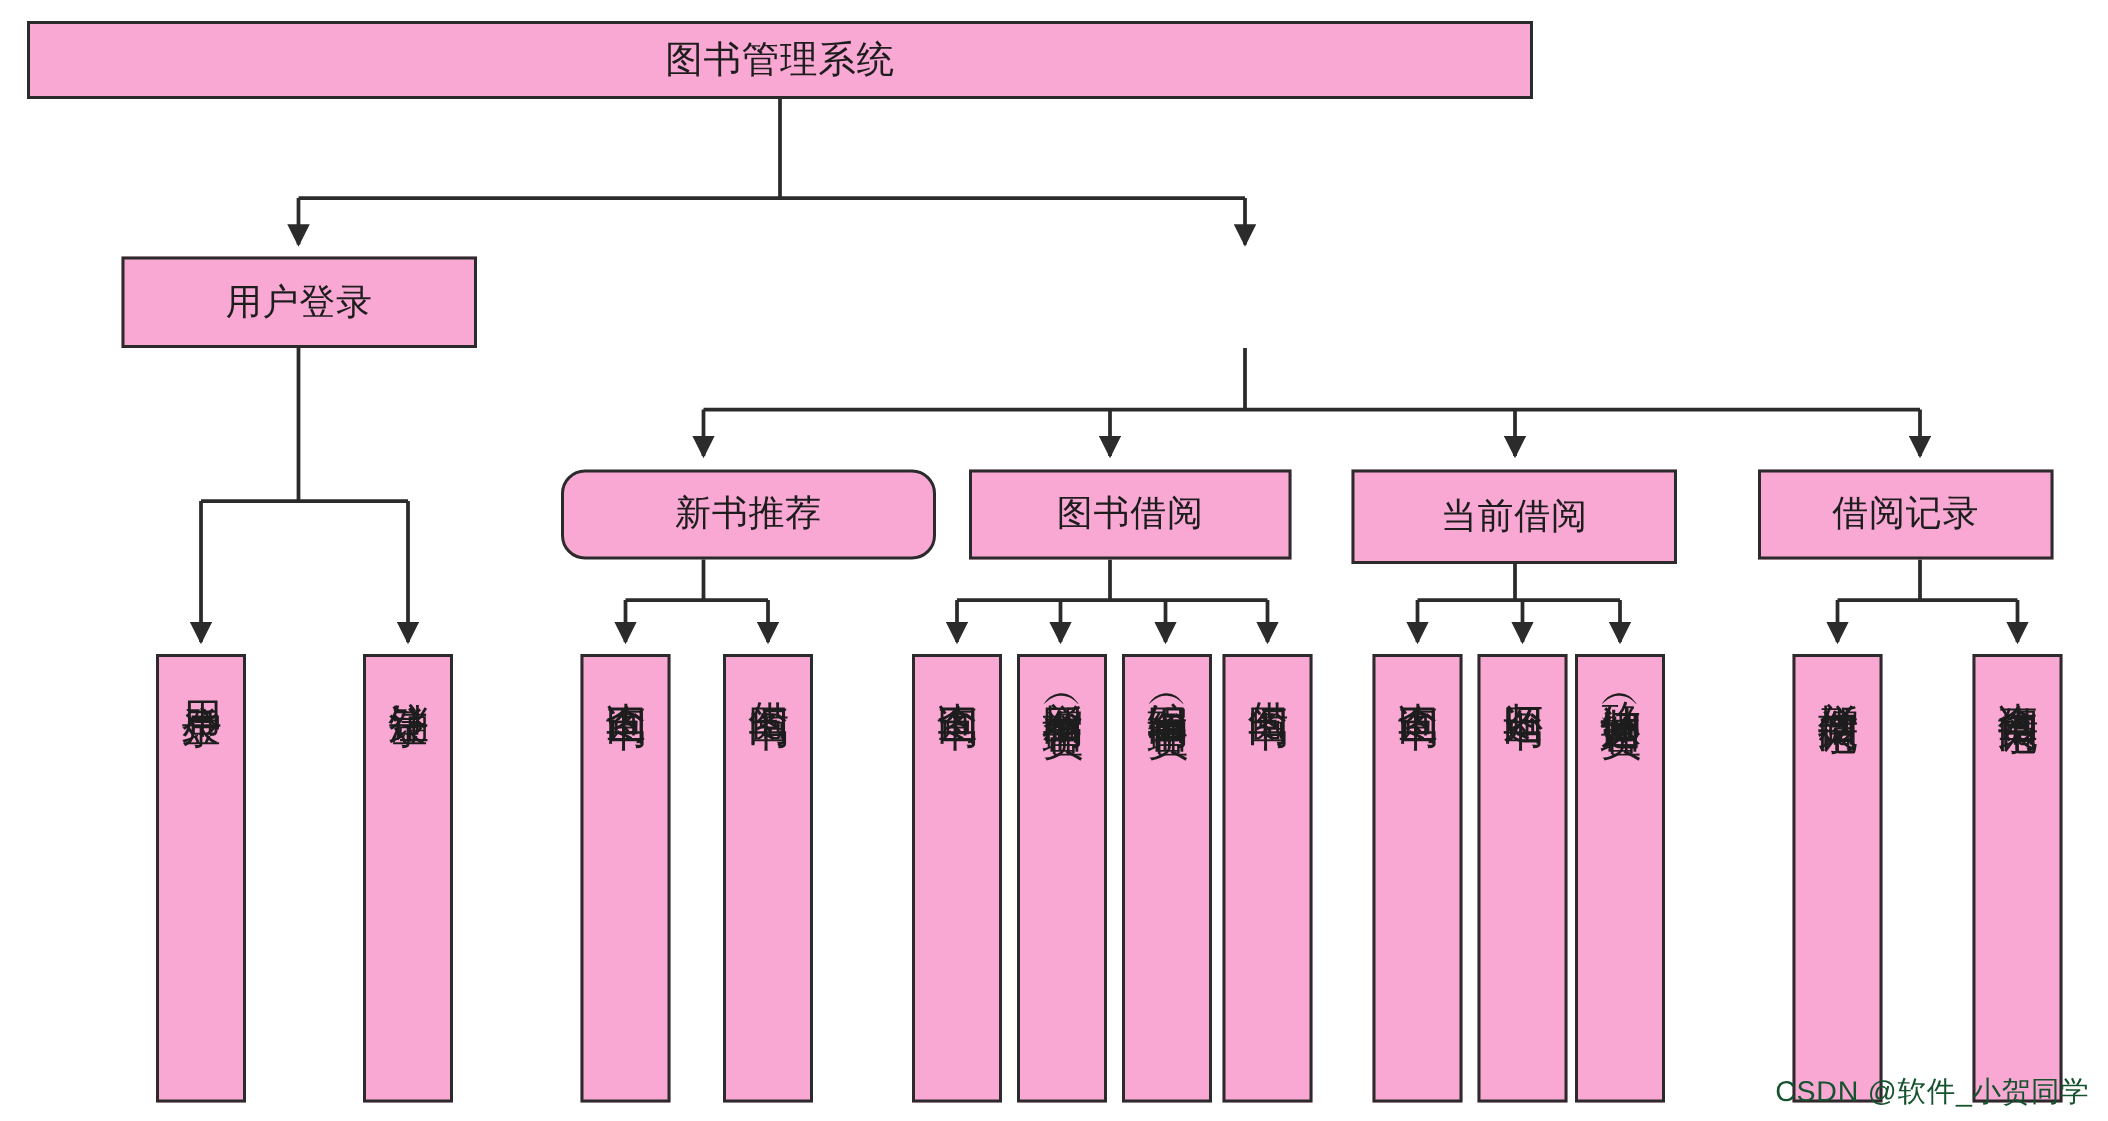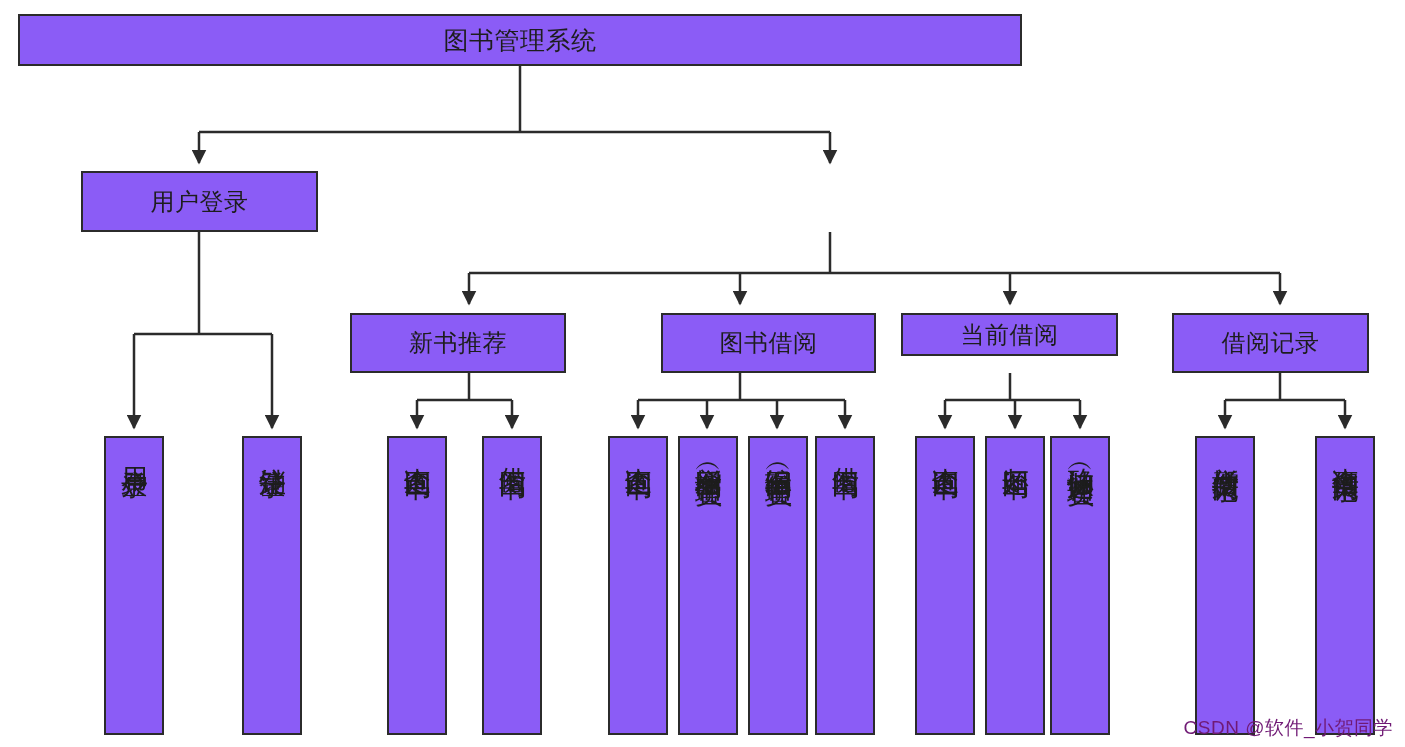--- a/index.html
+++ b/index.html
@@ -21,21 +21,21 @@
     position: absolute;
     left: 0;
     top: 0;
     width: 1405px;
     height: 747px;
   }
   .node-box {
     position: absolute;
     box-sizing: border-box;
     border: 2px solid #2b2b2b;
-    background: #8b5cf6;
+    background: #f9a8d4;
     display: flex;
     align-items: center;
     justify-content: center;
     color: #1d1d1d;
   }
   .node-label {
     display: block;
     text-align: center;
     line-height: 1.0;
     white-space: nowrap;
@@ -59,21 +59,21 @@
     line-height: 1.08;
     letter-spacing: 2px;
     white-space: nowrap;
     margin: 0 auto;
   }
   .watermark {
     position: absolute;
     right: 12px;
     bottom: 6px;
     font-size: 19px;
-    color: #701a75;
+    color: #14532d;
     letter-spacing: 0.5px;
     white-space: nowrap;
     user-select: none;
   }
 </style>
 </head>
 <body>
 
 <div id="diagram-root">
 
@@ -128,27 +128,27 @@
   </svg>
 
   <div class="node-box horiz root" style="left:18px; top:14px; width:1004px; height:52px;">
     <span class="node-label">图书管理系统</span>
   </div>
 
   <div class="node-box horiz" style="left:81px; top:171px; width:237px; height:61px;">
     <span class="node-label">用户登录</span>
   </div>
 
-  <div class="node-box horiz" style="left:350px; top:313px; width:216px; height:60px;">
+  <div class="node-box horiz" style="left:374px; top:313px; width:250px; height:60px;border-radius:16px;">
     <span class="node-label">新书推荐</span>
   </div>
-  <div class="node-box horiz" style="left:661px; top:313px; width:215px; height:60px;">
+  <div class="node-box horiz" style="left:646px; top:313px; width:215px; height:60px;">
     <span class="node-label">图书借阅</span>
   </div>
-  <div class="node-box horiz" style="left:901px; top:313px; width:217px; height:43px;">
+  <div class="node-box horiz" style="left:901px; top:313px; width:217px; height:63px;">
     <span class="node-label">当前借阅</span>
   </div>
   <div class="node-box horiz" style="left:1172px; top:313px; width:197px; height:60px;">
     <span class="node-label">借阅记录</span>
   </div>
 
   <div class="node-box vert" style="left:104px; top:436px; width:60px; height:299px;">
     <span class="node-label">用户登录</span>
   </div>
   <div class="node-box vert" style="left:242px; top:436px; width:60px; height:299px;">

